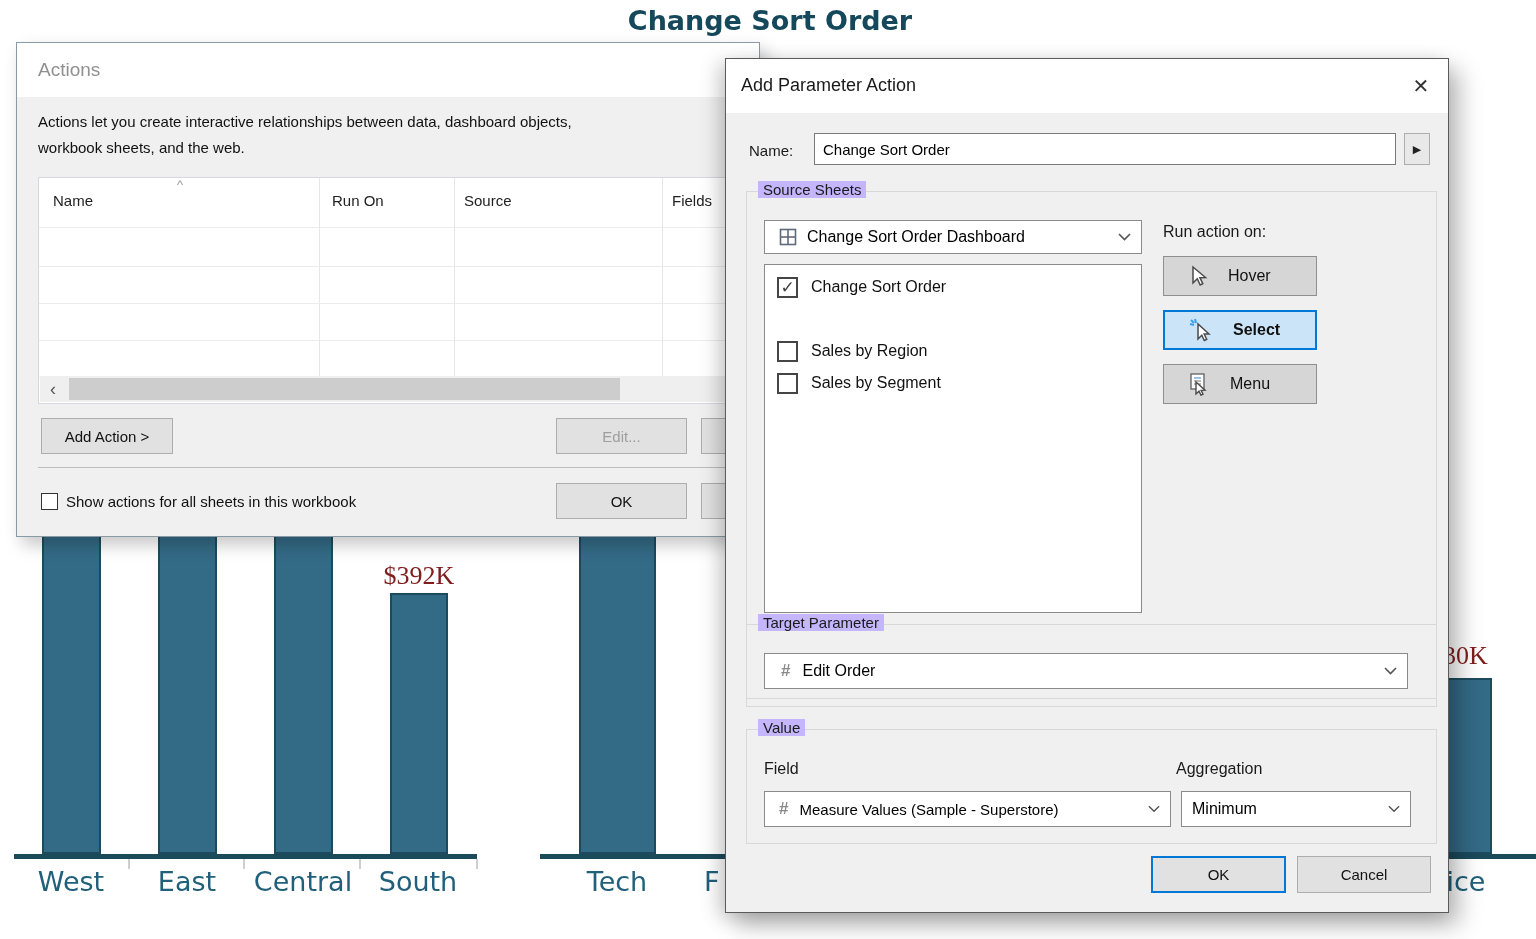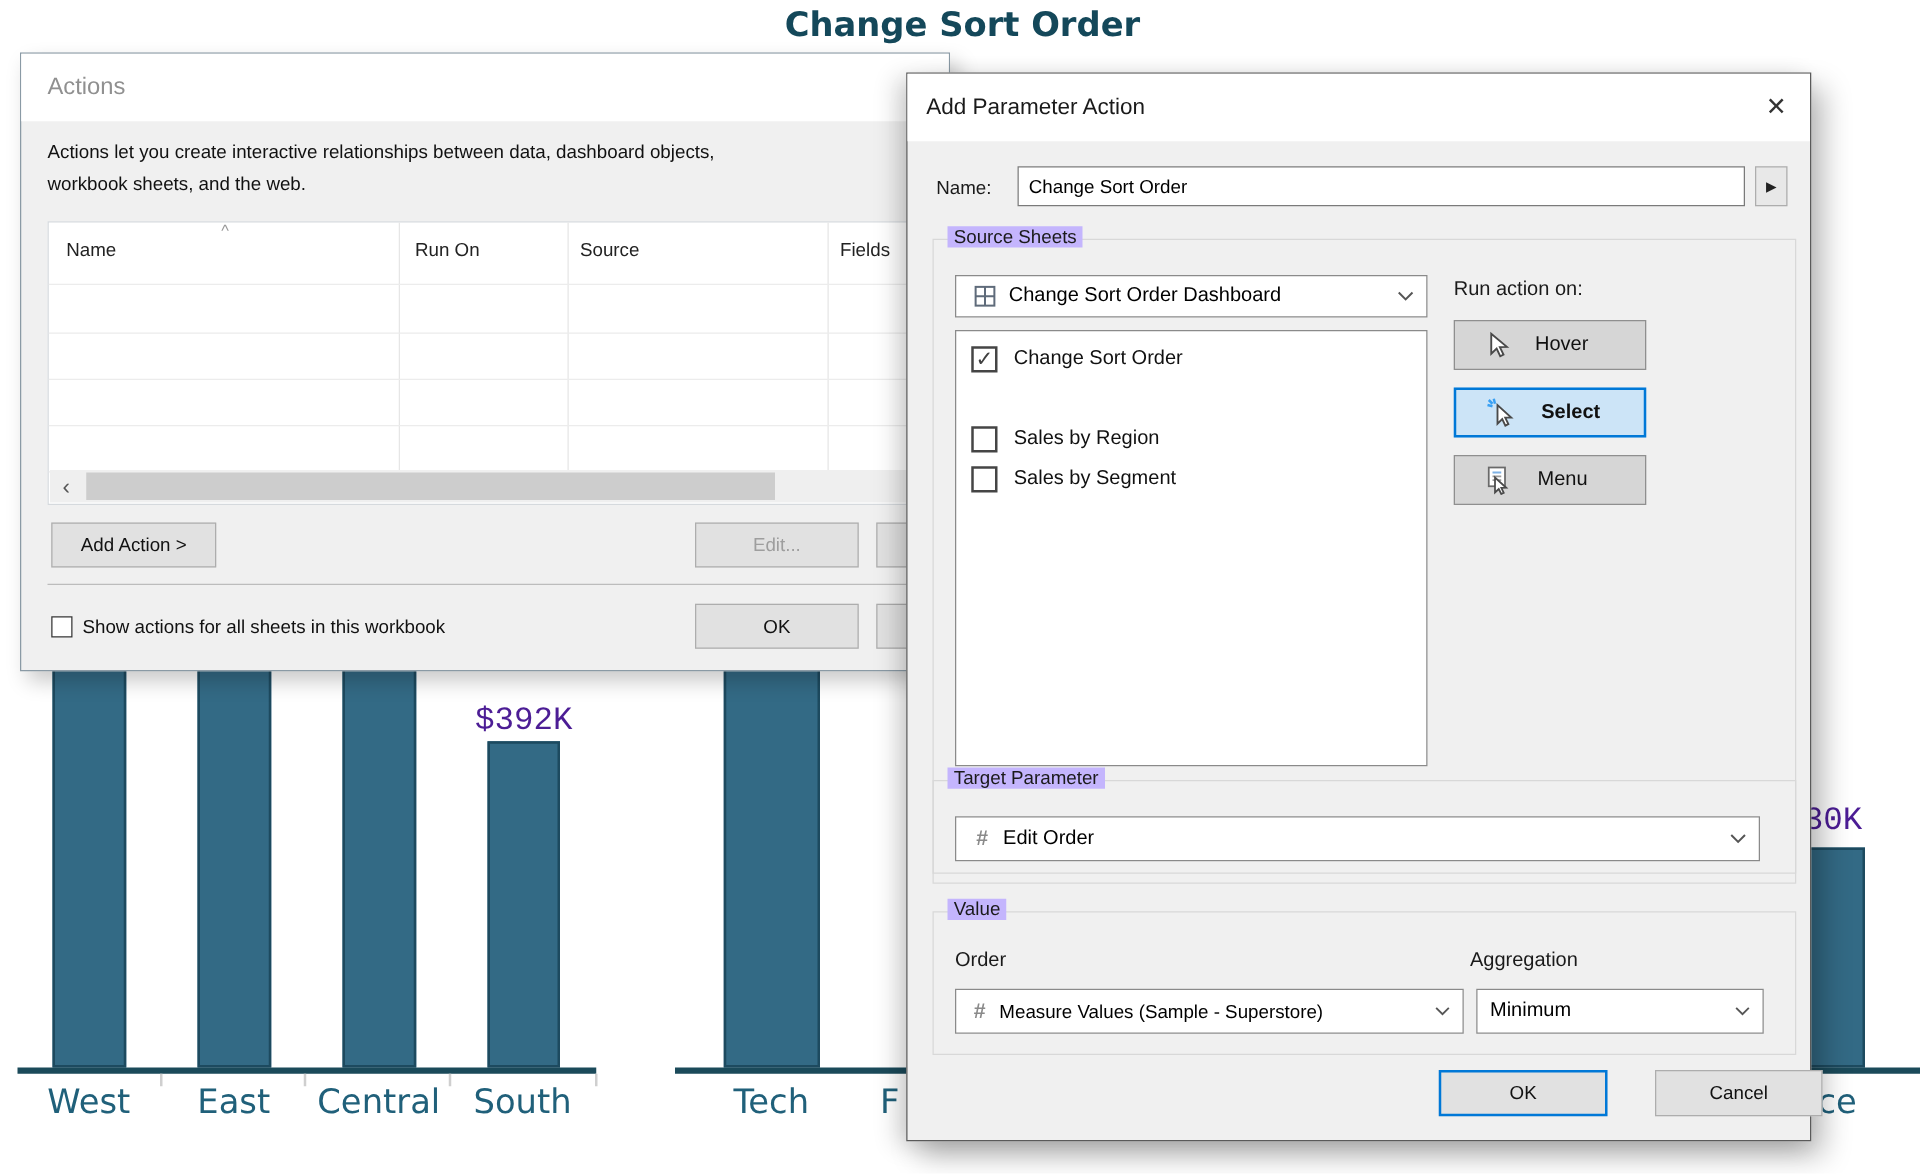--- a/index.html
+++ b/index.html
@@ -5,21 +5,21 @@
   html,body{margin:0;padding:0;background:#fff;}
   #stage{position:relative;width:1536px;height:939px;overflow:hidden;background:#fff;
          font-family:"Liberation Sans",sans-serif;}
   .abs{position:absolute;}
   
   .chart-title{font-family:"DejaVu Sans",sans-serif;font-weight:700;font-size:27px;color:#14485a;text-align:center;}
   .bar{background:#336a85;border:2px solid #1d4a5f;box-sizing:border-box;}
   .axis{background:#1b4a5a;}
   .tick{background:#cfcfcf;width:2px;height:10px;}
   .cat-label{font-family:"DejaVu Sans",sans-serif;font-size:27px;color:#20607a;font-weight:500;text-align:center;white-space:nowrap;}
-  .val-label{font-family:Liberation Mono, monospace;font-size:26px;color:#4c1d95;font-weight:500;text-align:center;white-space:nowrap;}
+  .val-label{font-family:Liberation Serif, serif;font-size:26px;color:#7f1d1d;font-weight:500;text-align:center;white-space:nowrap;}
   
   .dialog{background:#f0f0f0;box-sizing:border-box;}
   .actions-dialog{border:1px solid #8a9aa5;box-shadow:6px 8px 16px rgba(0,0,0,.22);}
   .param-dialog{border:1px solid #5a5a5a;box-shadow:10px 12px 22px rgba(0,0,0,.28),-8px 4px 18px rgba(0,0,0,.16);}
   .titlebar{position:absolute;left:0;top:0;right:0;height:54px;background:#fff;}
   .actions-title{font-size:19px;color:#909090;}
   .param-title{font-size:18px;color:#1a1a1a;}
   .close-x{font-size:20px;color:#333;line-height:22px;text-align:center;cursor:default;}
   .body-text{font-size:15px;color:#111;line-height:26px;}
   
@@ -216,34 +216,34 @@
     <div class="dropdown" style="left:38px;top:594px;width:644px;height:36px;">
       <span class="hash" style="margin-left:16px;">#</span>
       <span class="dtext" style="margin-left:12px;">Edit Order</span>
       <svg class="chev" width="13" height="8" viewBox="0 0 13 8">
           <polyline points="1,1 6.5,6.5 12,1" fill="none" stroke="#555" stroke-width="1.6"></polyline>
         </svg>
     </div>
 
     <div class="groupbox" style="left:20px;top:670px;width:691px;height:115px;"></div>
     <div class="grouplabel" style="left:32px;top:660px;">Value</div>
-    <div class="abs field-label" style="left:38px;top:701px;font-size:16px;">Order</div>
+    <div class="abs field-label" style="left:38px;top:701px;font-size:16px;">Field</div>
     <div class="abs field-label" style="left:450px;top:701px;font-size:16px;">Aggregation</div>
 
     <div class="dropdown" style="left:38px;top:732px;width:407px;height:36px;">
       <span class="hash" style="margin-left:14px;">#</span>
       <span class="dtext" style="margin-left:11px;font-size:15px;">Measure Values (Sample - Superstore)</span>
       <svg class="chev" width="12" height="8" viewBox="0 0 13 8">
           <polyline points="1,1 6.5,6.5 12,1" fill="none" stroke="#555" stroke-width="1.6"></polyline>
         </svg>
     </div>
     <div class="dropdown" style="left:455px;top:732px;width:230px;height:36px;">
       <span class="dtext" style="margin-left:10px;">Minimum</span>
       <svg class="chev" width="12" height="8" viewBox="0 0 13 8">
           <polyline points="1,1 6.5,6.5 12,1" fill="none" stroke="#555" stroke-width="1.6"></polyline>
         </svg>
     </div>
 
     <div class="abs btn default" style="left:425px;top:797px;width:135px;height:37px;">OK</div>
-    <div class="abs btn" style="left:571px;top:797px;width:134px;height:37px;margin-left:27px;">Cancel</div>
+    <div class="abs btn" style="left:571px;top:797px;width:134px;height:37px;">Cancel</div>
   </div>
 
 </div>
 
 </body></html>

